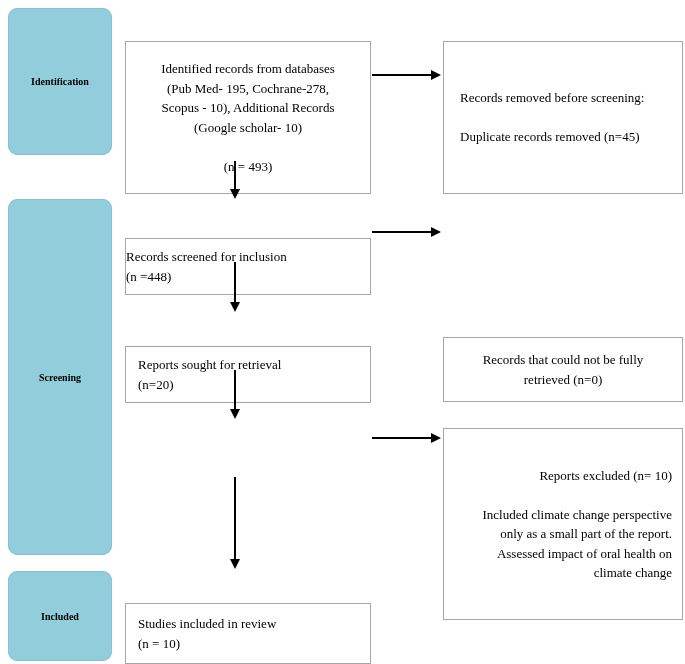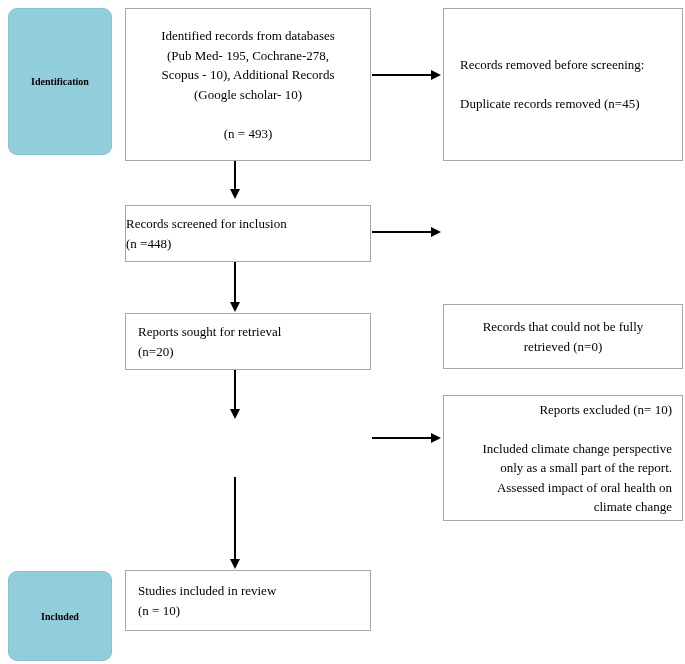--- a/index.html
+++ b/index.html
@@ -34,36 +34,37 @@
 
   
   .box {
     position: absolute;
     background: #ffffff;
     border: 1px solid #a6a6a6;
     display: flex;
     align-items: center;
     font-size: 13px;
     line-height: 1.5;
+    margin-top: 33px;
   }
   .box .txt { white-space: pre-line; width: 100%; }
 
   .mid   { left: 125px; width: 246px; }
   .right { left: 443px; width: 240px; }
 
   #m1 { top: 8px;   height: 153px; justify-content: center; text-align: center; padding: 6px 14px; }
   #m2 { top: 205px; height: 57px;  padding: 4px 0; }
   #m3 { top: 313px; height: 57px;  padding: 12px 12px; }
   #m4 { top: 420px; height: 57px;  padding: 4px 12px; }
   #m5 { top: 570px; height: 61px;  padding: 4px 12px; }
 
   #r1 { top: 8px;   height: 153px; padding: 12px 16px; text-align: left; }
   #r2 { top: 172px; height: 94px;  padding: 4px 10px; justify-content: center; text-align: center; }
   #r3 { top: 304px; height: 65px;  padding: 16px 10px; justify-content: center; text-align: center; }
-  #r4 { top: 395px; height: 126px; padding: 6px 10px; justify-content: center; text-align: right; }
+  #r4 { top: 395px; height: 192px; padding: 6px 10px; justify-content: center; text-align: right; }
 
   
   .arrow-h {
     position: absolute;
     height: 2px;
     background: #000;
   }
   .arrow-h::after {
     content: "";
     position: absolute;
@@ -99,20 +100,23 @@
   #av3 { left: 234px; top: 370px; height: 40px; }
   #av4 { left: 234px; top: 477px; height: 83px; }
 </style>
 </head>
 <body>
 
 <div class="canvas">
 
   <div class="stage" id="stage-identification">
     <span>Identification</span>
+  </div>
+  <div class="stage" id="stage-screening">
+    <span>Screening</span>
   </div>
   <div class="stage" id="stage-included">
     <span>Included</span>
   </div>
 
   <div class="box mid" id="m1">
     <div class="txt">Identified records from databases
 (Pub Med- 195, Cochrane-278,
 Scopus - 10), Additional Records
 (Google scholar- 10)

